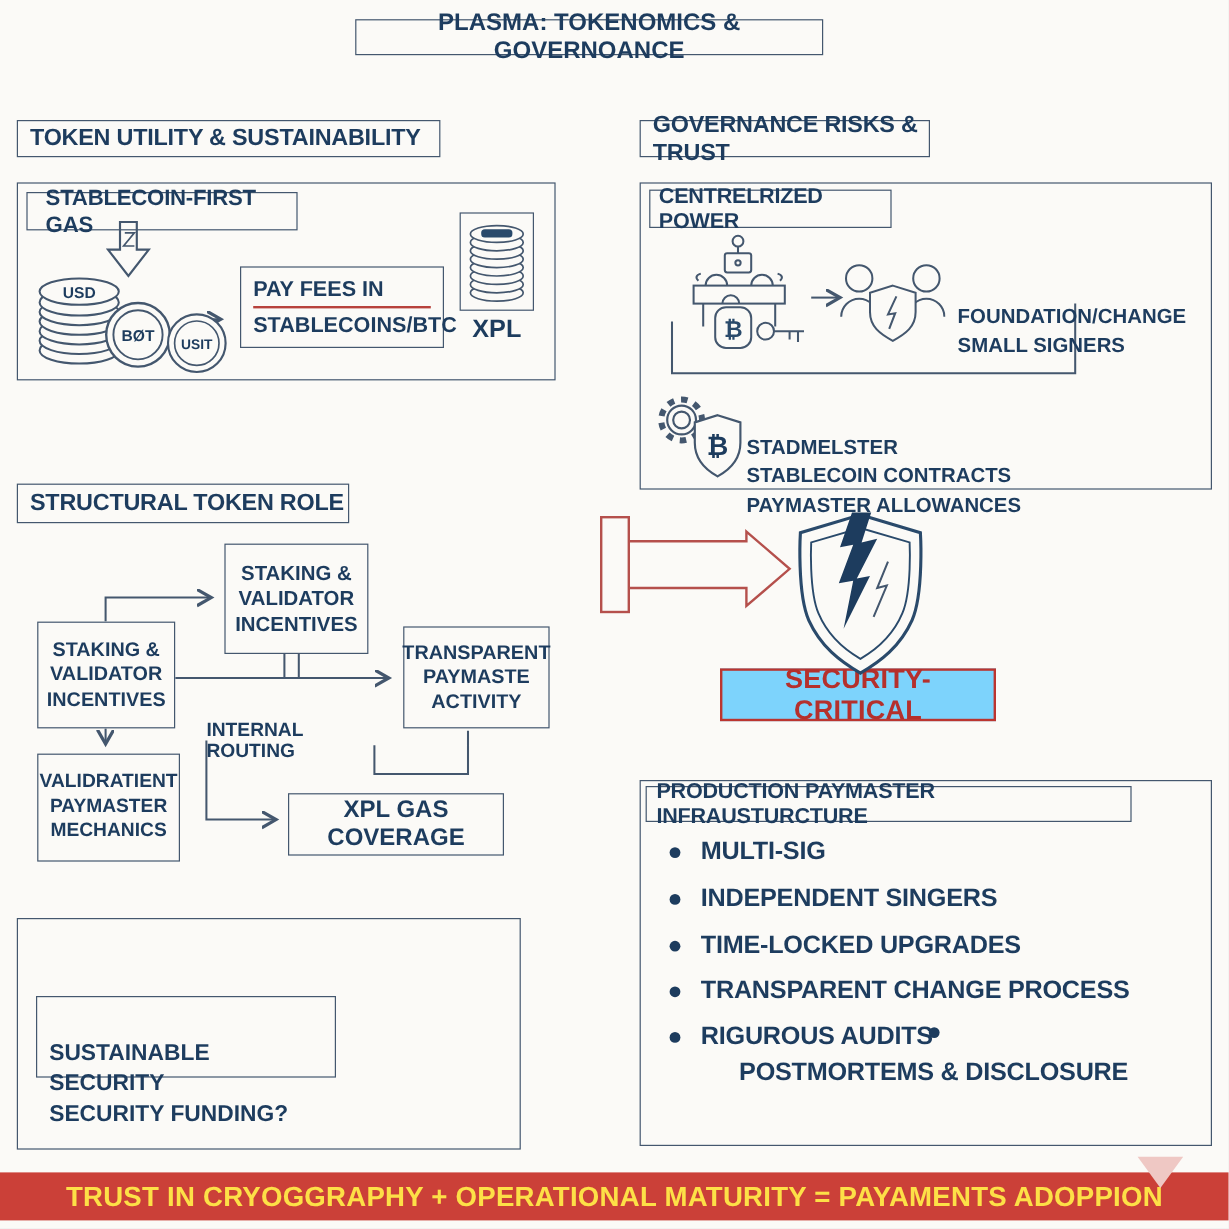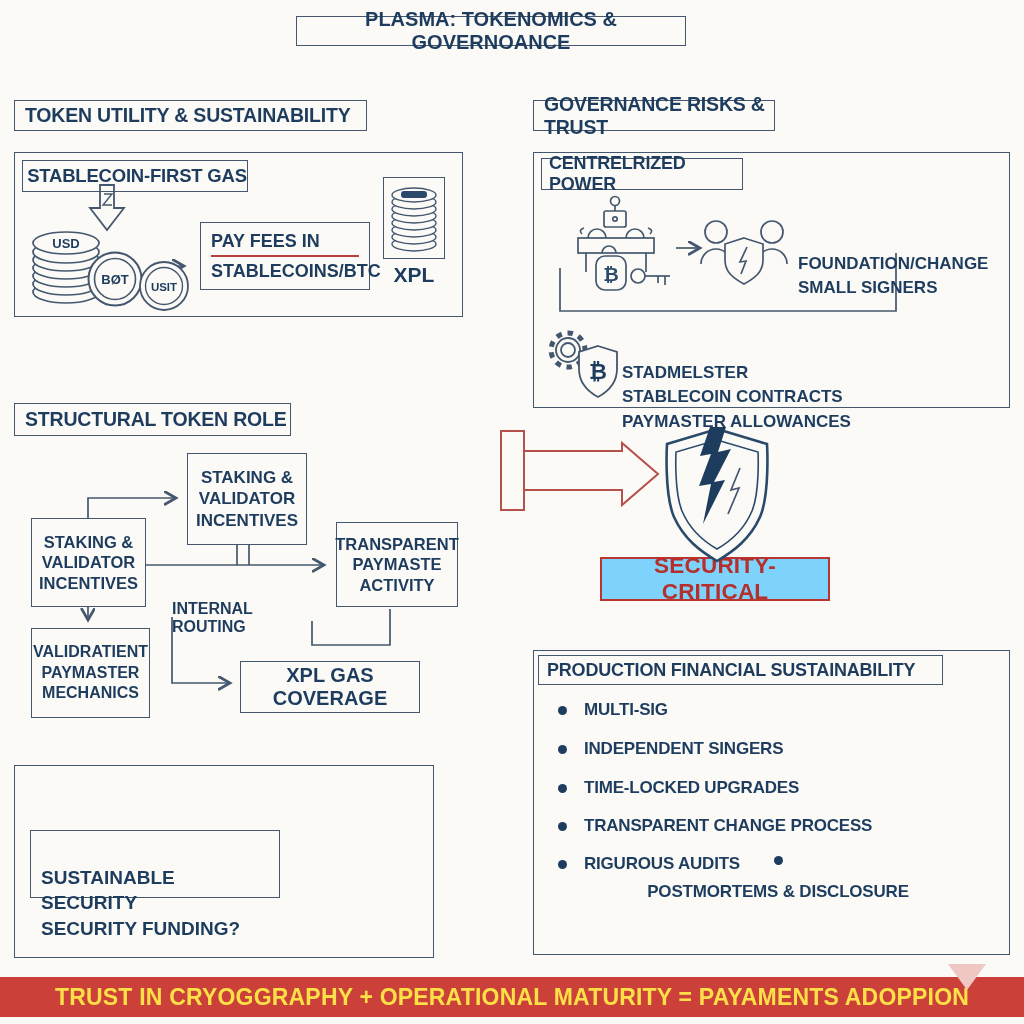--- a/index.html
+++ b/index.html
@@ -13,21 +13,21 @@
   .nobg{background:transparent;}
   .hdr{display:flex;align-items:center;font-weight:700;letter-spacing:-0.2px;}
   .ctr{display:flex;align-items:center;justify-content:center;text-align:center;font-weight:700;}
   .pre{white-space:pre-line;}
   .lbl{position:absolute;font-weight:700;z-index:2;}
   svg{position:absolute;z-index:3;}
   #connectors{z-index:1;pointer-events:none;left:0;top:0;}
   .payline1{display:block;border-bottom:2.6px solid #b7423c;padding-bottom:2px;margin-bottom:3px;}
   .bullet-row{position:absolute;left:558px;width:440px;height:32px;display:flex;align-items:center;gap:17px;z-index:2;}
   .bullet-dot{width:9px;height:9px;border-radius:50%;background:#1d3c5e;flex:0 0 auto;}
-  .bullet-text{font-weight:700;font-size:17px;letter-spacing:-0.2px;}
+  .bullet-text{font-weight:700;font-size:21px;letter-spacing:-0.2px;}
   #banner{position:absolute;left:0;top:977px;width:1024px;height:40px;background:#cb4038;
     display:flex;align-items:center;justify-content:center;z-index:4;}
   #banner span{color:#fde047;font-weight:700;font-size:23px;letter-spacing:0.2px;}
   #banner-triangle{position:absolute;left:948px;top:964px;width:0;height:0;z-index:5;
     border-left:19px solid transparent;border-right:19px solid transparent;border-top:26px solid #efc8c4;}
   .redbox{border:2px solid #bb3530;background:#7dd3fc;}
   .redtext{color:#b5302c;}
 </style>
 </head>
 <body>
@@ -64,21 +64,21 @@
 
   <div class="box ctr" style="left:296px;top:16px;width:390px;height:30px;font-size:20px;">
     <span>PLASMA: TOKENOMICS &amp; GOVERNOANCE</span>
   </div>
 
   <div class="box hdr" style="left:14px;top:100px;width:353px;height:31px;font-size:19.5px;padding-left:10px;">
     <span>TOKEN UTILITY &amp; SUSTAINABILITY</span>
   </div>
 
   <div class="box nobg" style="left:14px;top:152px;width:449px;height:165px;"></div>
-  <div class="box hdr" style="left:22px;top:160px;width:226px;height:32px;font-size:18.5px;padding-left:4px;justify-content:center;">
+  <div class="box hdr" style="left:22px;top:160px;width:226px;height:32px;font-size:18.5px;padding-left:15px;">
     <span>STABLECOIN-FIRST GAS</span>
   </div>
 
   <svg style="left:28px;top:226px;" width="76" height="82" viewBox="0 0 76 82">
     <g stroke="#44576e" stroke-width="1.7" fill="#fbfaf7">
       <ellipse cx="38" cy="66" rx="33" ry="11"></ellipse>
       <ellipse cx="38" cy="58" rx="33" ry="11"></ellipse>
       <ellipse cx="38" cy="50" rx="33" ry="11"></ellipse>
       <ellipse cx="38" cy="42" rx="33" ry="11"></ellipse>
       <ellipse cx="38" cy="34" rx="33" ry="11"></ellipse>
@@ -248,21 +248,21 @@
     <polygon points="58,3 74,3 66,28 79,25 62,58 73,56 51,100 59,60 47,62 59,30 48,32" fill="#1d3c5e"></polygon>
     <polyline points="88,44 79,66 87,64 76,90" fill="none" stroke="#44576e" stroke-width="1.7"></polyline>
   </svg>
 
   <div class="box ctr redbox redtext" style="left:600px;top:557px;width:230px;height:44px;font-size:22.5px;letter-spacing:0.2px;">
     <span>SECURITY-CRITICAL</span>
   </div>
 
   <div class="box nobg" style="left:533px;top:650px;width:477px;height:305px;"></div>
   <div class="box hdr" style="left:538px;top:655px;width:405px;height:30px;font-size:18px;padding-left:8px;">
-    <span>PRODUCTION FINANCIAL SUSTAINABILITY</span>
+    <span>PRODUCTION PAYMASTER INFRAUSTURCTURE</span>
   </div>
 
   <div class="bullet-row" style="top:694px;">
     <span class="bullet-dot"></span>
     <span class="bullet-text">MULTI-SIG</span>
   </div>
   <div class="bullet-row" style="top:733px;">
     <span class="bullet-dot"></span>
     <span class="bullet-text">INDEPENDENT SINGERS</span>
   </div>

